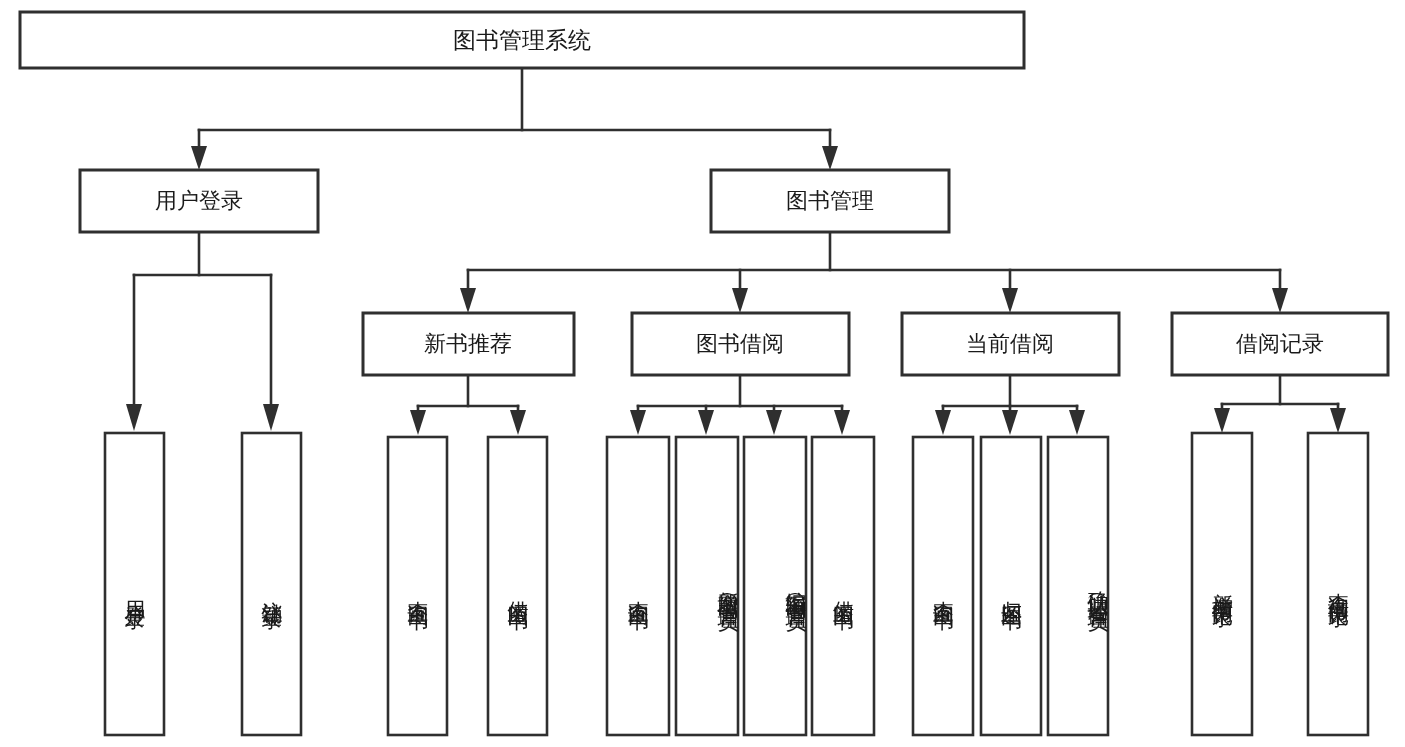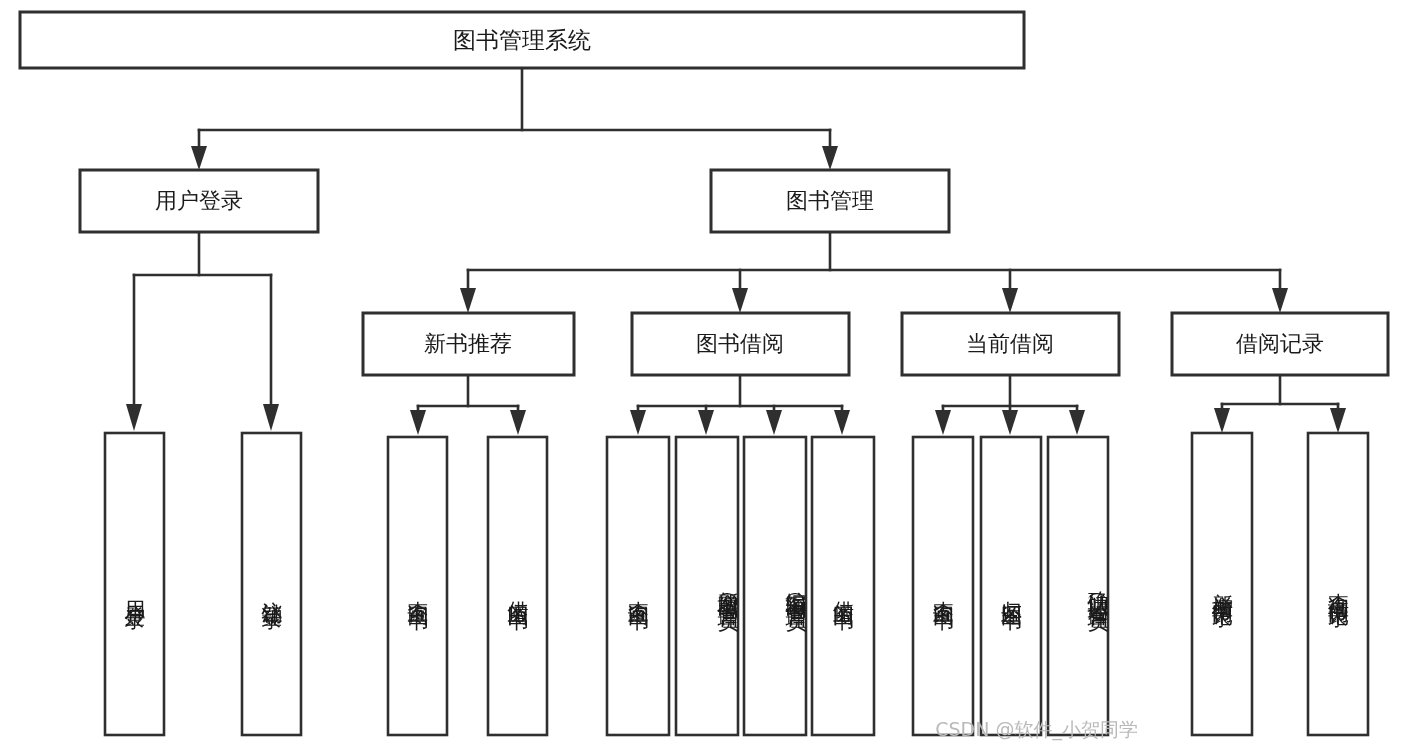--- a/index.html
+++ b/index.html
@@ -231,14 +231,13 @@
   <div class="vlabel" style="left:744px; top:442px; width:62px; height:290px;">编辑图书（管理员）</div>
   <div class="vlabel mid" style="left:812px; top:500px; width:62px; height:180px;">借阅图书</div>
 
   <div class="vlabel mid" style="left:913px; top:500px; width:60px; height:180px;">查询图书</div>
   <div class="vlabel mid" style="left:981px; top:500px; width:60px; height:180px;">归还图书</div>
   <div class="vlabel" style="left:1048px; top:442px; width:60px; height:290px;">确认归还（管理员）</div>
 
   <div class="vlabel mid" style="left:1192px; top:455px; width:60px; height:260px;">新增借阅记录</div>
   <div class="vlabel mid" style="left:1308px; top:455px; width:60px; height:260px;">查询借阅记录</div>
 
-  <div id="watermark">CSDN @软件_小贺同学</div>
 </div>
 
 </body></html>

